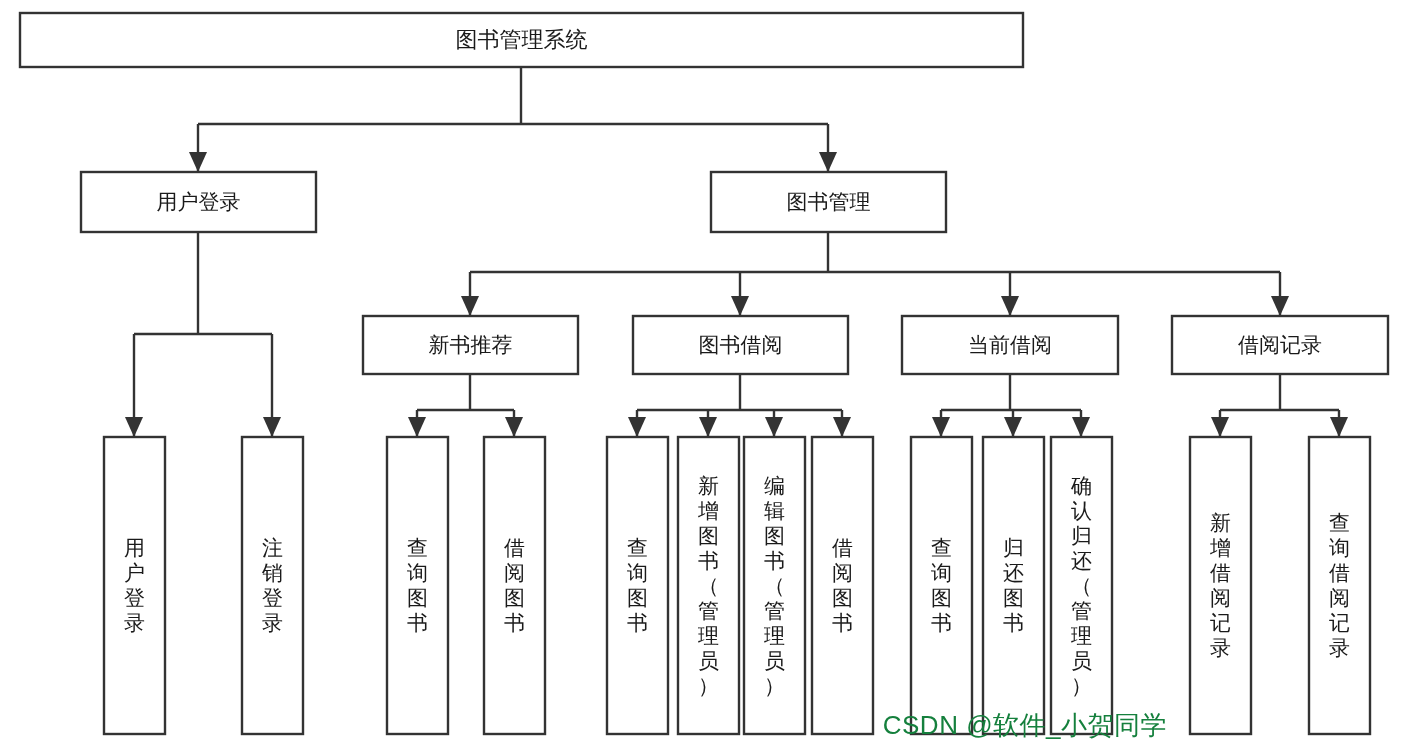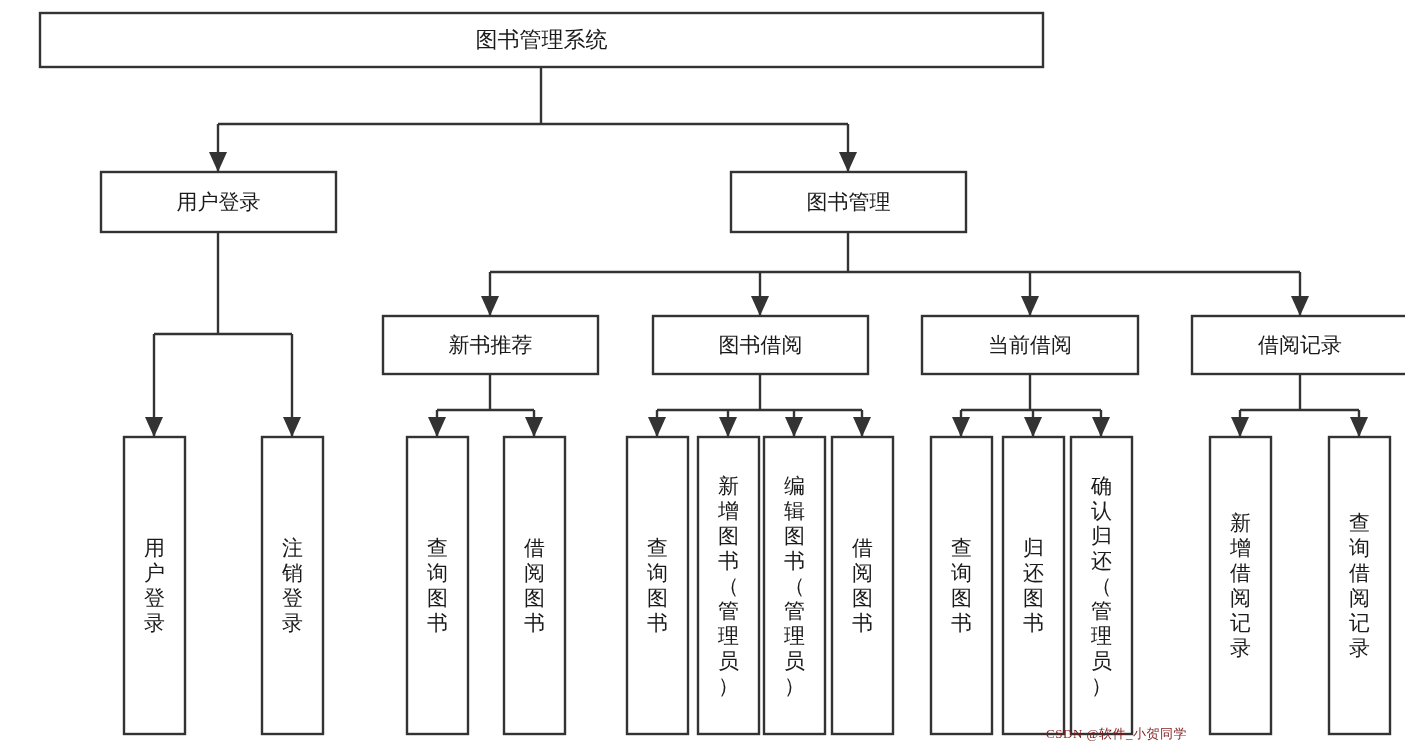--- a/index.html
+++ b/index.html
@@ -12,21 +12,20 @@
     width: 1405px;
     height: 747px;
     font-family: "Liberation Sans", "DejaVu Sans", sans-serif;
     overflow: hidden;
     position: relative;
   }
   #diagram-root {
     position: relative;
     width: 1177px;
     height: 747px;
-    margin-left: 20px;
   }
   svg.diagram-canvas {
     position: absolute;
     left: 0;
     top: 0;
     width: 1405px;
     height: 747px;
     display: block;
   }
   .node-box {
@@ -57,23 +56,23 @@
     stroke-linecap: butt;
   }
   .arrow-head {
     fill: #333333;
     stroke: none;
   }
   .watermark-text {
     position: absolute;
     right: 10px;
     bottom: 4px;
-    font-family: Liberation Serif, serif;
-    font-size: 13px;
-    color: #7f1d1d;
+    font-family: Liberation Sans, sans-serif;
+    font-size: 26px;
+    color: #15803d;
     white-space: nowrap;
     letter-spacing: 0.5px;
     user-select: none;
   }
 </style>
 </head>
 <body>
 
 <div id="diagram-root">
 

